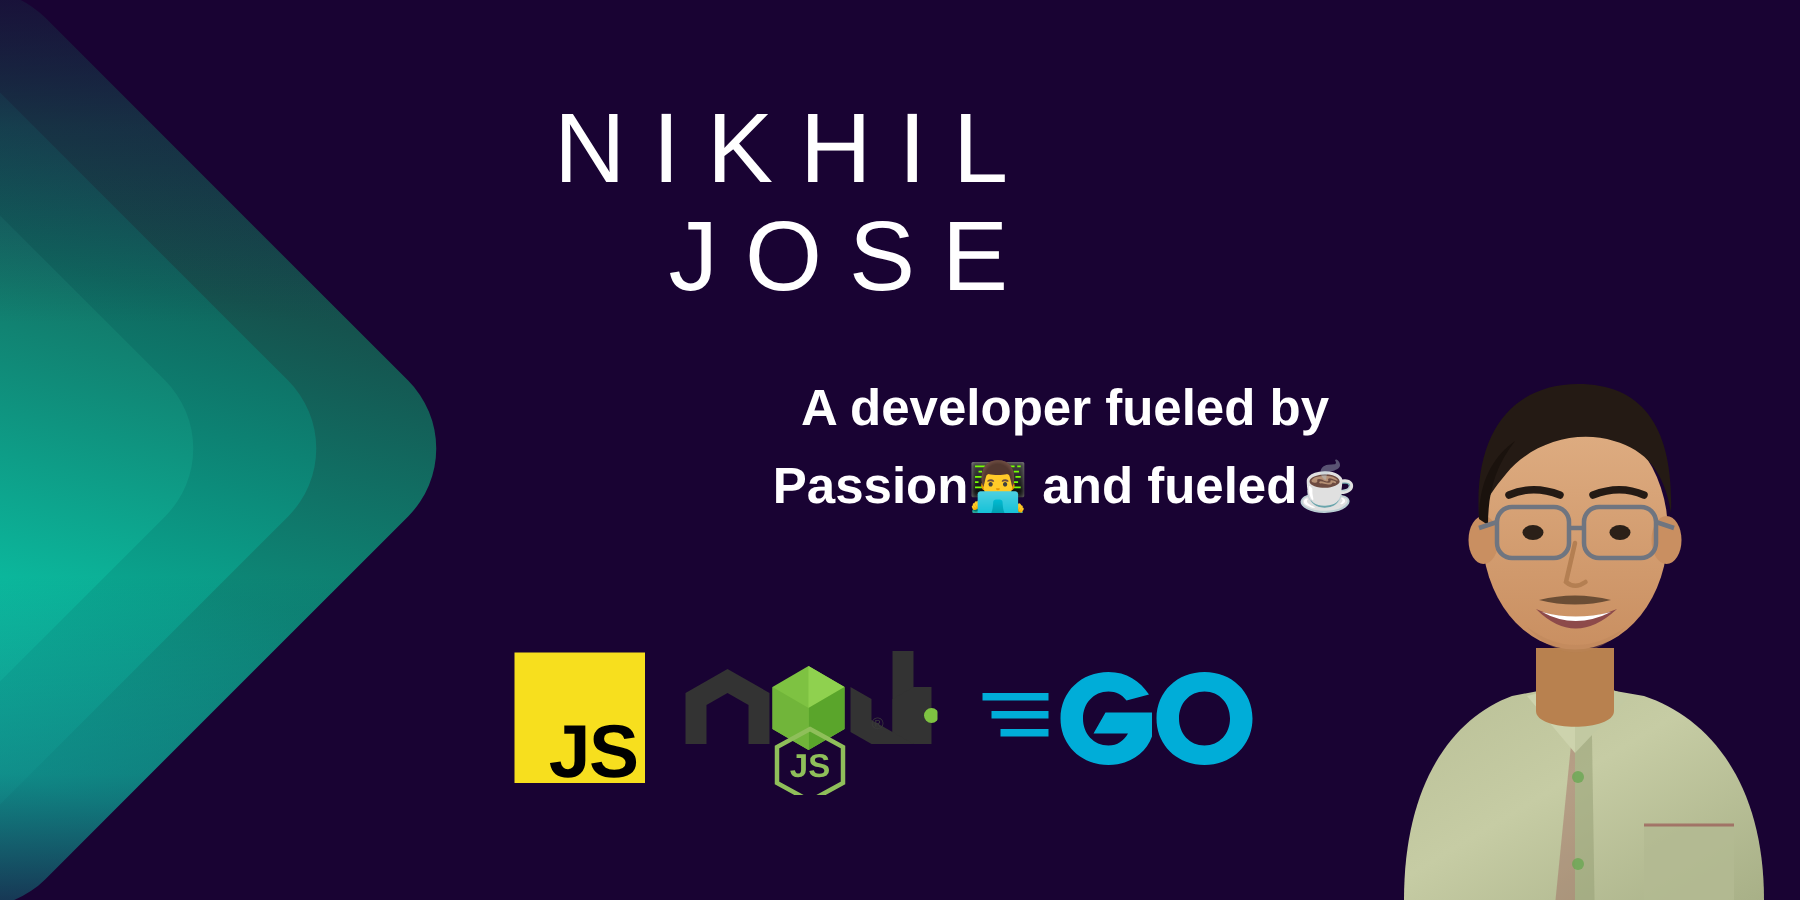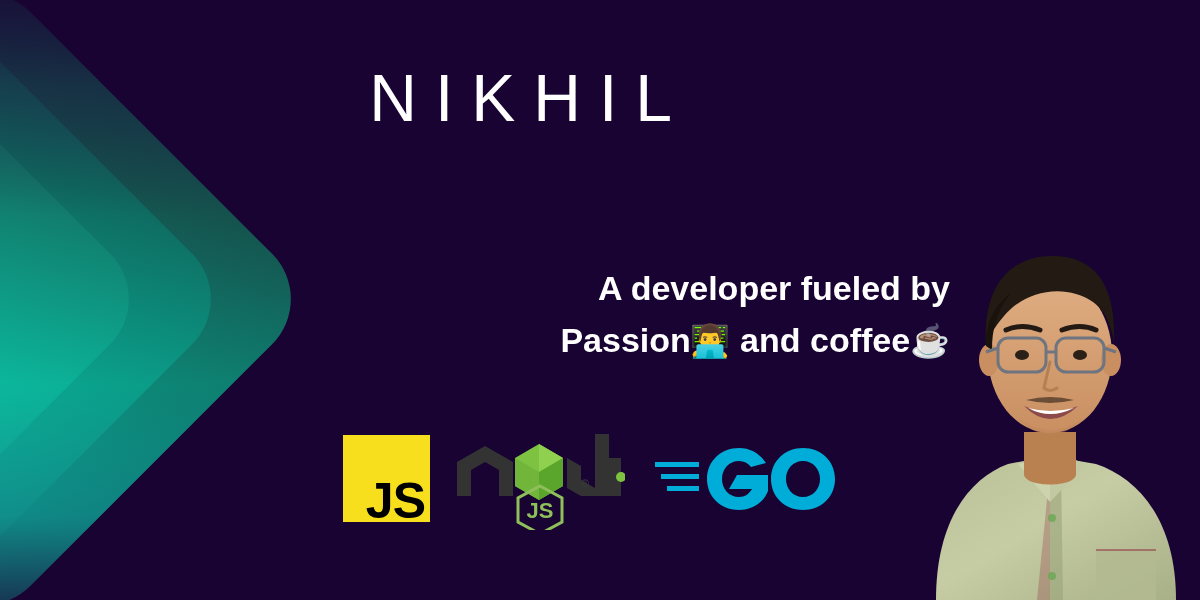--- a/index.html
+++ b/index.html
@@ -82,26 +82,25 @@
     text-indent: 18px;
     white-space: nowrap;
   }
 
   
   #tagline {
     position: absolute;
     left: 470px;
     top: 246px;
     width: 480px;
-    text-align: right;
+    text-align: center;
     color: #ffffff;
     font-size: 34px;
     font-weight: bold;
     line-height: 52px;
-    margin-top: 16px;
   }
   #tagline .emoji { font-size: 32px; }
 
   
   #tech-row {
     position: absolute;
     left: 335px;
     top: 428px;
     width: 510px;
     height: 100px;
@@ -172,26 +171,27 @@
 
   <div>
     <div class="chevron-layer" id="chev-back"></div>
     <div class="chevron-layer" id="chev-mid"></div>
     <div class="chevron-layer" id="chev-front"></div>
     <div id="chev-shade"></div>
   </div>
 
   <div id="name-block">
     <div class="name-line">NIKHIL</div>
+    <div class="name-line">JOSE</div>
   </div>
 
   <div id="tagline">
     <div>A developer fueled by</div>
     <div>
-      <span>Passion</span><span class="emoji">👨‍💻</span> <span>and coffee</span><span class="emoji">☕</span>
+      <span>Passion</span><span class="emoji">👨‍💻</span> <span>and fueled</span><span class="emoji">☕</span>
     </div>
   </div>
 
   <div id="tech-row">
 
     <div id="logo-js">
       <span class="js-text">JS</span>
     </div>
 
     <div id="logo-node">

